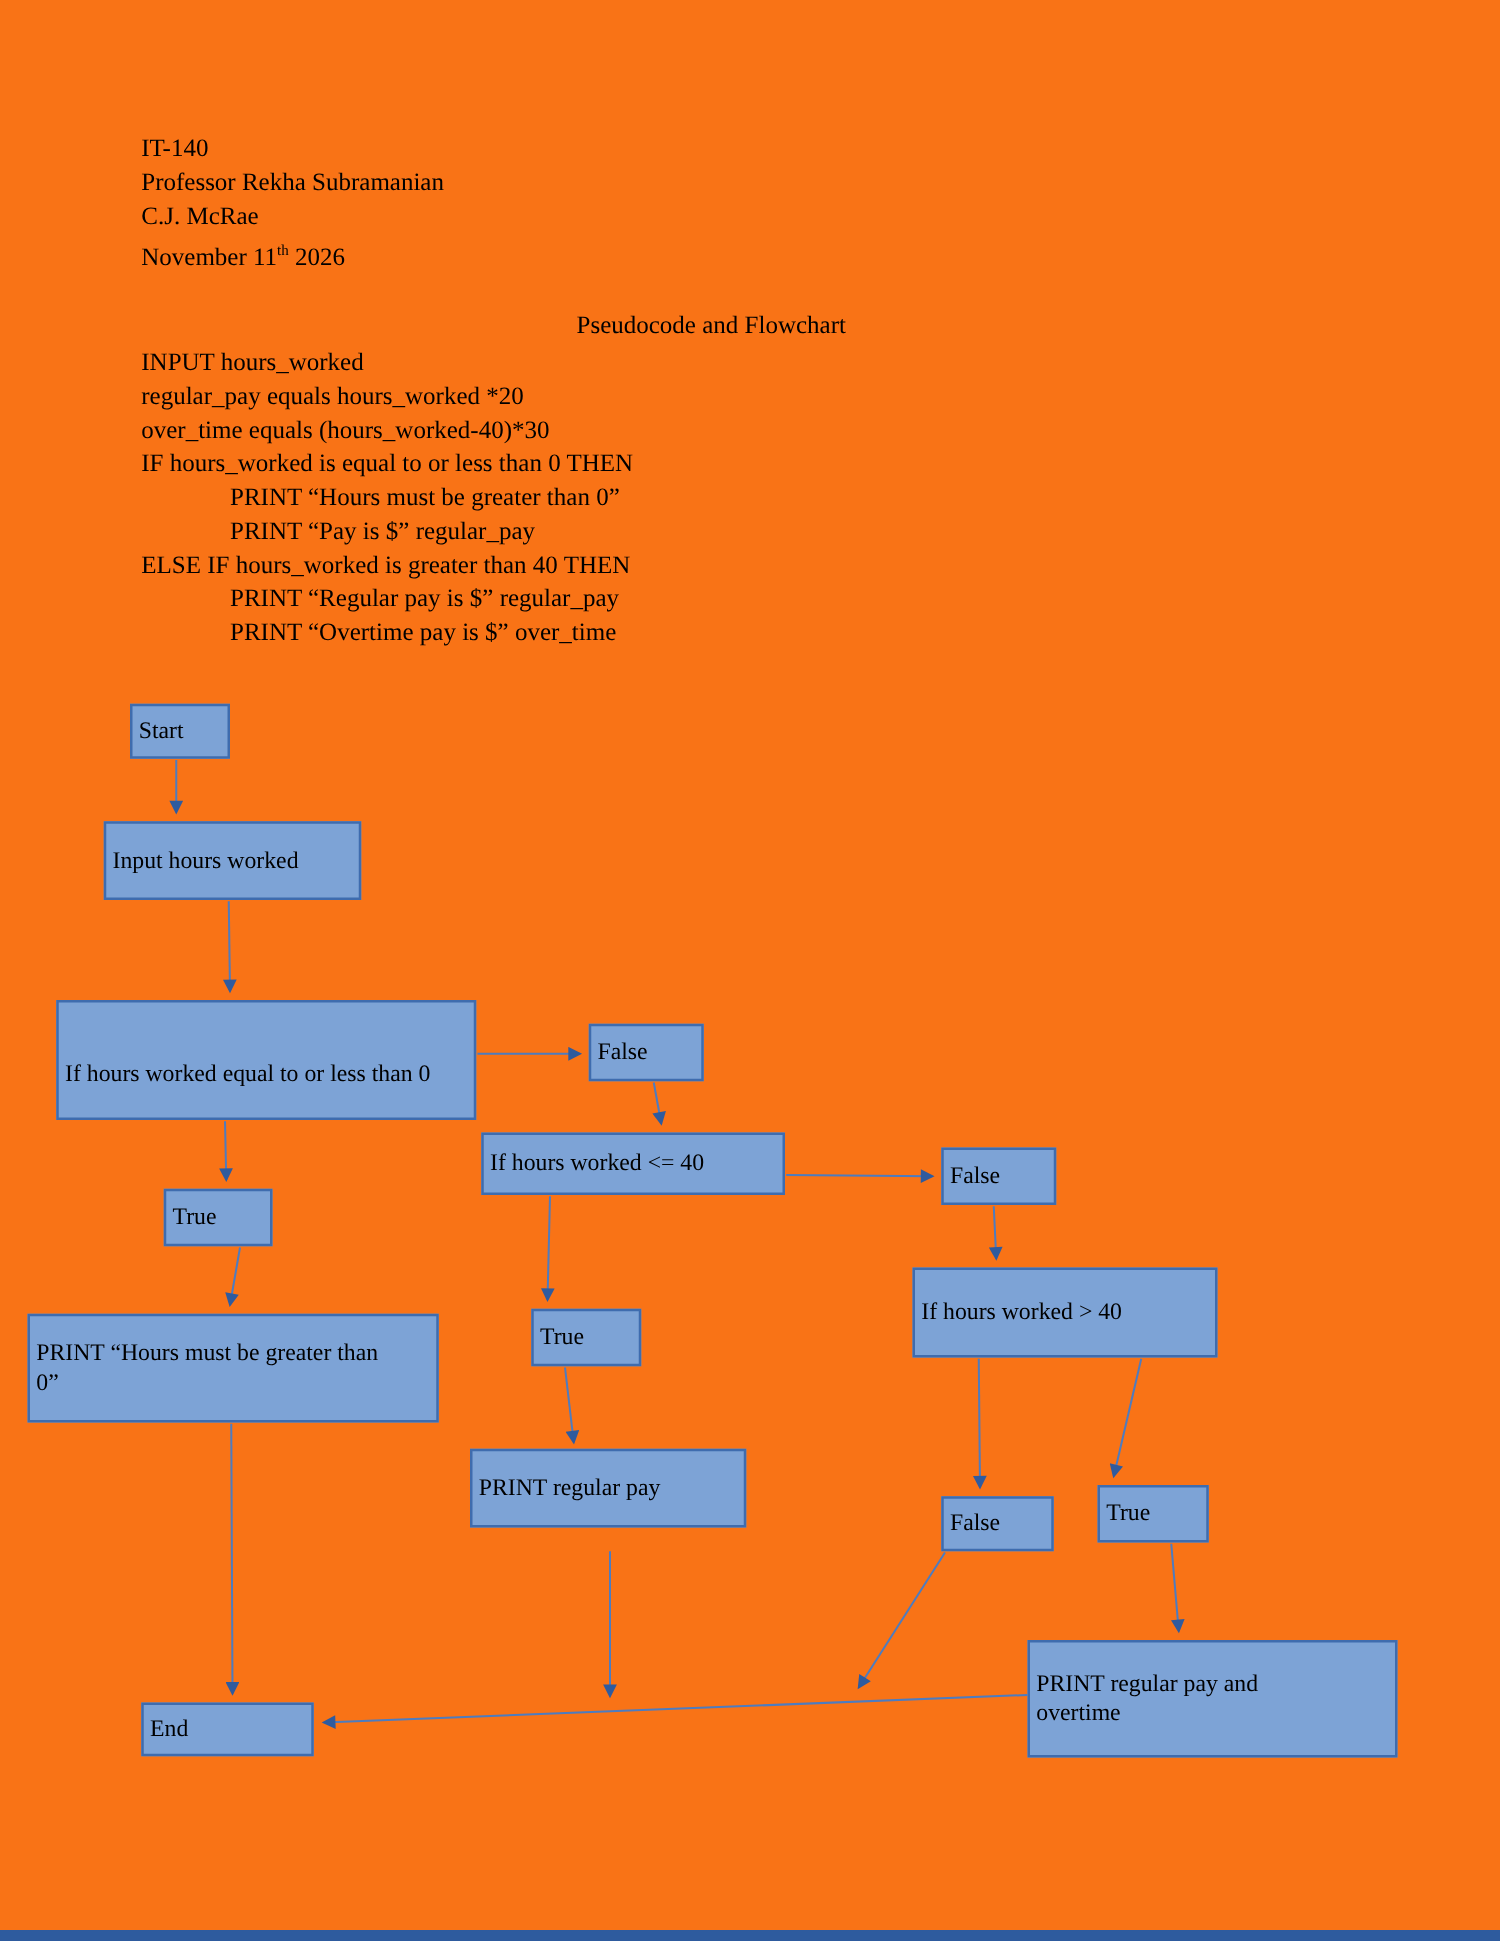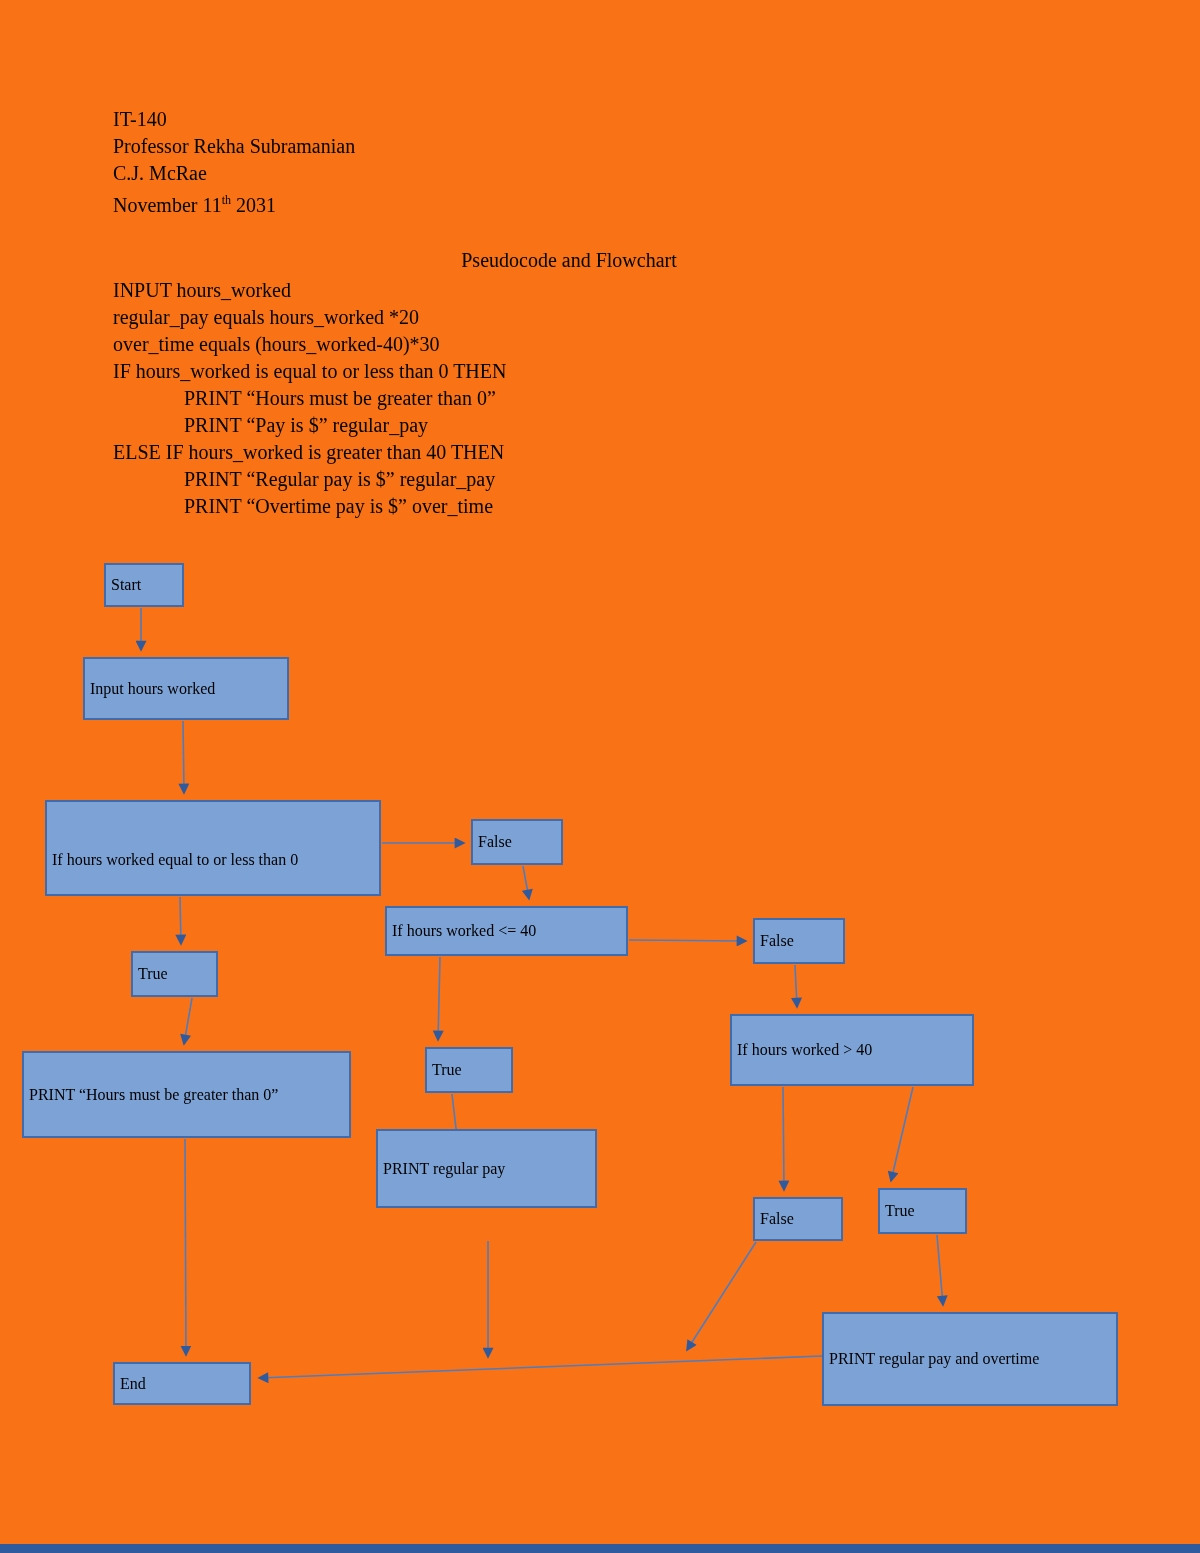--- a/index.html
+++ b/index.html
@@ -12,38 +12,38 @@
   .doc-title  { position:absolute; left:96px; top:249px; width:946px; text-align:center; font-size:20px; }
   .pseudo     { position:absolute; left:113px; top:277px; font-size:20px; line-height:27px; }
   .pseudo .line { white-space:pre; }
   .pseudo .indent { padding-left:71px; }
   sup { font-size:12px; }
 
   .node {
     position:absolute; box-sizing:border-box;
     background:var(--node_fill,#7da3d6);
     border:2px solid var(--node_border,#3f6cae);
-    font-size:16px; line-height:1.22;
+    font-size:19px; line-height:1.22;
     display:flex; align-items:center;
     padding:2px 2px 2px 5px;
   }
   .arrows { position:absolute; left:0; top:0; pointer-events:none; }
   .arrows line { stroke:var(--arrow_line,#4d7cc0); stroke-width:1.6; }
   .footer-bar { position:absolute; left:0; bottom:0; width:1200px; height:9px; background:var(--footer_bar,#2e5b9e); }
 </style>
 </head>
 <body>
 
 <div class="page">
 
   <div class="doc-header">
     <div>IT-140</div>
     <div>Professor Rekha Subramanian</div>
     <div>C.J. McRae</div>
-    <div><span>November 11</span><sup>th</sup><span> 2031</span></div>
+    <div><span>November 11</span><sup>th</sup><span> 2026</span></div>
   </div>
 
   <div class="doc-title">Pseudocode and Flowchart</div>
 
   <div class="pseudo">
     <div class="line">INPUT hours_worked</div>
     <div class="line">regular_pay equals hours_worked *20</div>
     <div class="line">over_time equals (hours_worked-40)*30</div>
     <div class="line">IF hours_worked is equal to or less than 0 THEN</div>
     <div class="line indent">PRINT “Hours must be greater than 0”</div>
@@ -101,21 +101,21 @@
     </div>
   <div class="node" style="left:730px; top:1014px; width:244px; height:72px;">
       <span>If hours worked &gt; 40</span>
     </div>
   <div class="node" style="left:425px; top:1047px; width:88px;  height:46px;">
       <span>True</span>
     </div>
   <div class="node" style="left:22px;  top:1051px; width:329px; height:87px;">
       <span style="max-width:292px;">PRINT “Hours must be greater than 0”</span>
     </div>
-  <div class="node" style="left:376px; top:1129px; width:221px; height:79px;align-items:center;">
+  <div class="node" style="left:376px; top:1159px; width:221px; height:63px;align-items:center;">
       <span>PRINT regular pay</span>
     </div>
   <div class="node" style="left:753px; top:1197px; width:90px;  height:44px;">
       <span>False</span>
     </div>
   <div class="node" style="left:878px; top:1188px; width:89px;  height:46px;">
       <span>True</span>
     </div>
   <div class="node" style="left:822px; top:1312px; width:296px; height:94px;">
       <span style="max-width:222px;">PRINT regular pay and overtime</span>

